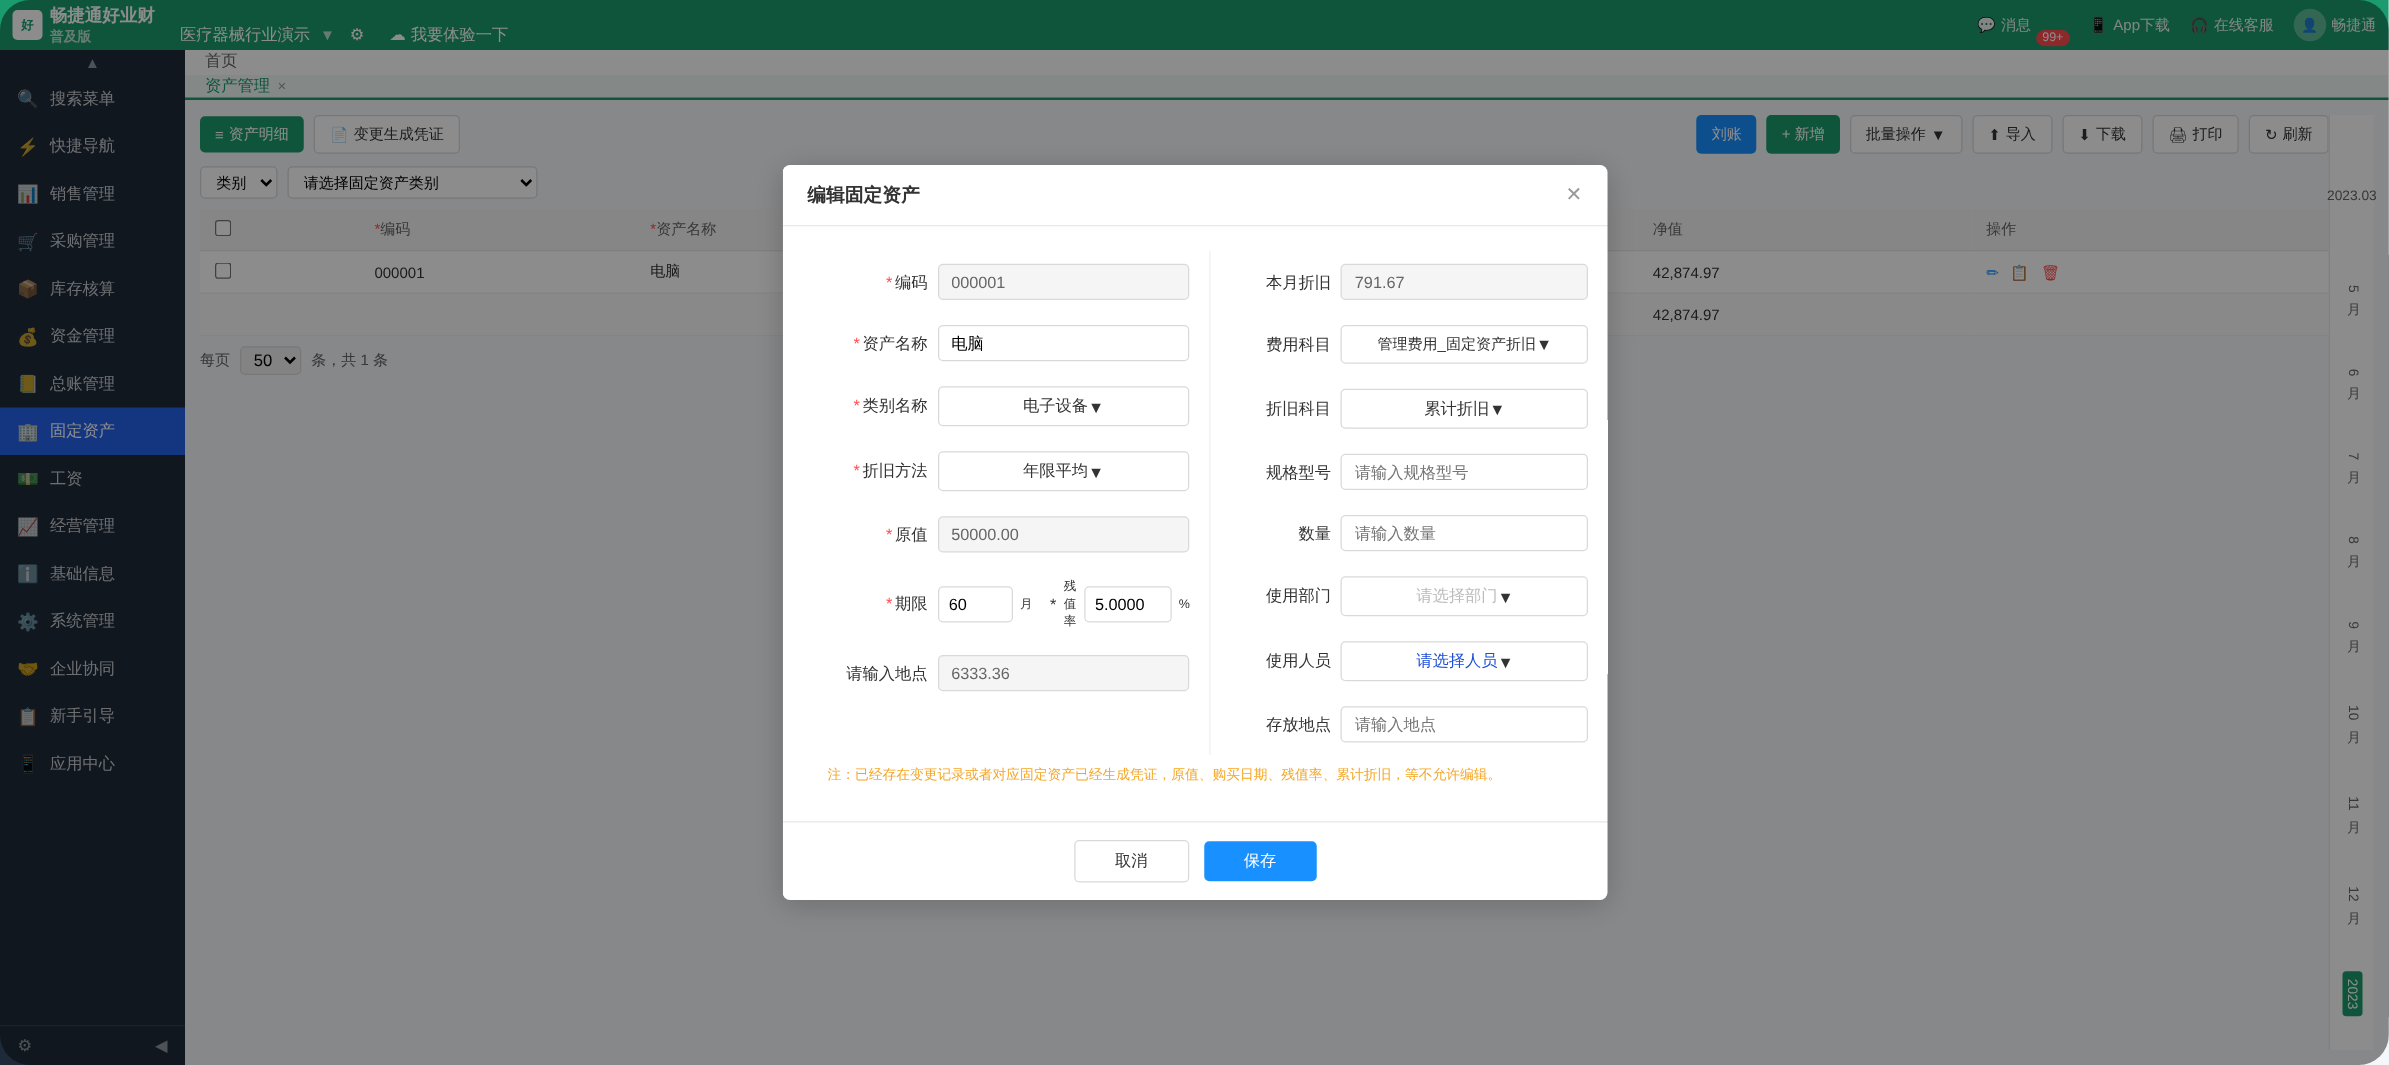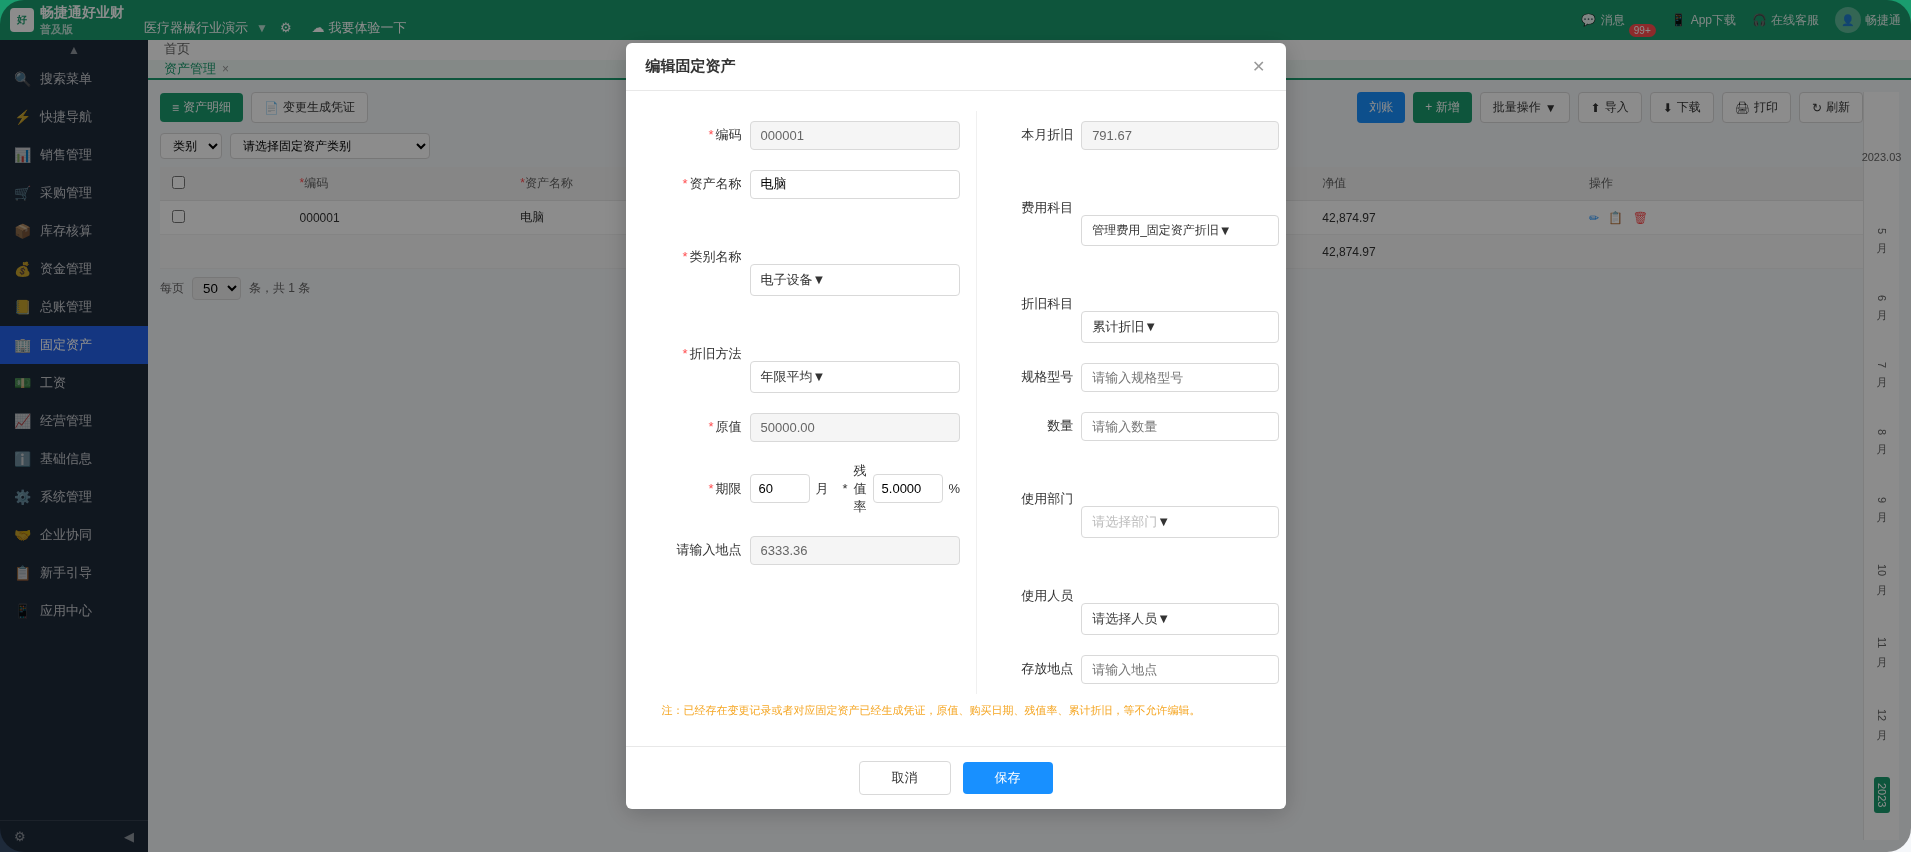--- a/index.html
+++ b/index.html
@@ -65,23 +65,23 @@
     .modal-header { display: flex; align-items: center; justify-content: space-between; padding: 14px 20px; border-bottom: 1px solid #e8e8e8; }
     .modal-title { font-size: 15px; font-weight: bold; color: #333; }
     .modal-close { cursor: pointer; color: #999; font-size: 16px; }
     .modal-body { padding: 20px; }
     .form-grid { display: grid; grid-template-columns: 1fr 1fr; gap: 0; }
     .form-row { display: flex; align-items: center; padding: 10px 16px; gap: 8px; }
     .form-label { width: 80px; text-align: right; font-size: 13px; color: #333; flex-shrink: 0; }
     .form-label .req { color: #ff4d4f; margin-right: 2px; }
     .form-input { flex: 1; padding: 6px 10px; border: 1px solid #d9d9d9; border-radius: 4px; font-size: 13px; outline: none; }
     .form-input.readonly { background: #f5f5f5; color: #666; }
-    .form-select { flex: 1; padding: 6px 10px; border: 1px solid #d9d9d9; border-radius: 4px; font-size: 13px; background: #fff; display: flex; align-items: center; justify-content: flex-start; cursor: pointer; margin-top: 45px; }
+    .form-select { flex: 1; padding: 6px 10px; border: 1px solid #d9d9d9; border-radius: 4px; font-size: 13px; background: #fff; display: flex; align-items: center; justify-content: center; cursor: pointer; }
     .inline-group { display: flex; align-items: center; gap: 6px; flex: 1; }
-    .inline-label { font-size: 13px; color: #333; }
+    .inline-label { font-size: 10px; color: #333; }
     .inline-input { width: 60px; padding: 6px 8px; border: 1px solid #d9d9d9; border-radius: 4px; font-size: 13px; }
     .inline-input-small { width: 70px; padding: 6px 8px; border: 1px solid #d9d9d9; border-radius: 4px; font-size: 13px; }
     .note-text { font-size: 11px; color: #f5a623; padding: 8px 16px; line-height: 1.5; }
     .modal-footer { display: flex; align-items: center; justify-content: center; gap: 12px; padding: 14px 20px; border-top: 1px solid #e8e8e8; }
     .modal-btn { padding: 7px 32px; border-radius: 4px; font-size: 13px; cursor: pointer; border: none; }
     .modal-btn-cancel { background: #fff; border: 1px solid #d9d9d9; color: #333; }
     .modal-btn-save { background: #1890ff; color: #fff; }
     .divider-col { border-left: 1px solid #f0f0f0; }
     .date-input-wrap { flex: 1; display: flex; align-items: center; position: relative; }
     .date-input-wrap input { flex: 1; padding: 6px 30px 6px 10px; border: 1px solid #d9d9d9; border-radius: 4px; font-size: 13px; }
@@ -470,21 +470,21 @@
               <span style="color:#bbb;">请选择部门</span>
               <span>▼</span>
             </div>
           </div>
 
           <div class="form-row">
             <div class="form-label">
               <span>使用人员</span>
             </div>
             <div class="form-select">
-              <span style="color:#404040;">请选择人员</span>
+              <span style="color:#1d4ed8;">请选择人员</span>
               <span>▼</span>
             </div>
           </div>
 
           <div class="form-row">
             <div class="form-label">
               <span>存放地点</span>
             </div>
             <input class="form-input" type="text" placeholder="请输入地点" style="">
           </div>

